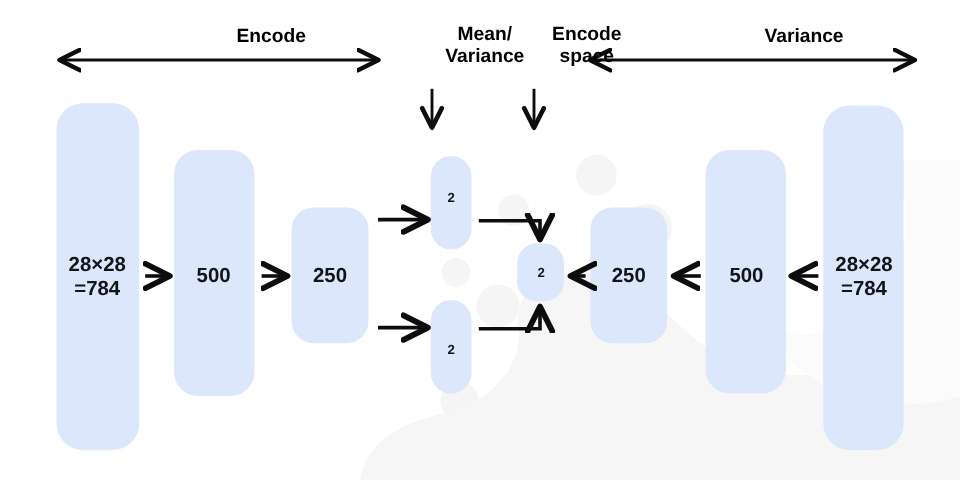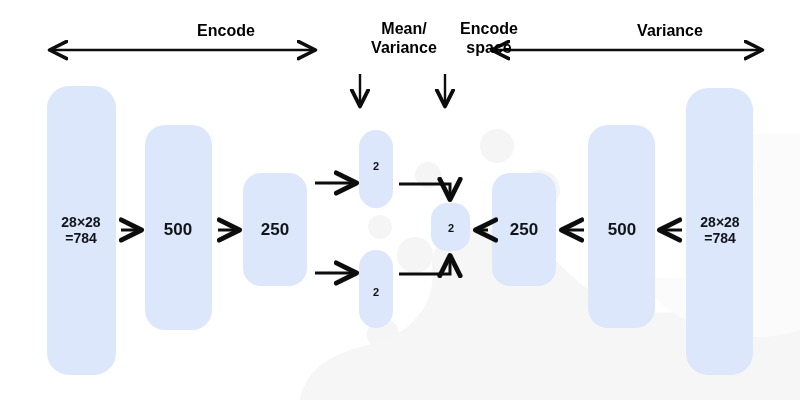--- a/index.html
+++ b/index.html
@@ -29,21 +29,21 @@
   .node-label {
     position: absolute;
     color: #111418;
     font-weight: bold;
     text-align: center;
     line-height: 1.15;
     white-space: pre-line;
     pointer-events: none;
     transform: translate(-50%, -50%);
   }
-  .label-lg { font-size: 14px; }
+  .label-lg { font-size: 17px; }
   .label-md { font-size: 17px; }
   .label-sm { font-size: 11px; }
   .section-label {
     position: absolute;
     color: #000000;
     font-weight: bold;
     font-size: 16px;
     text-align: center;
     line-height: 1.18;
     white-space: pre-line;

